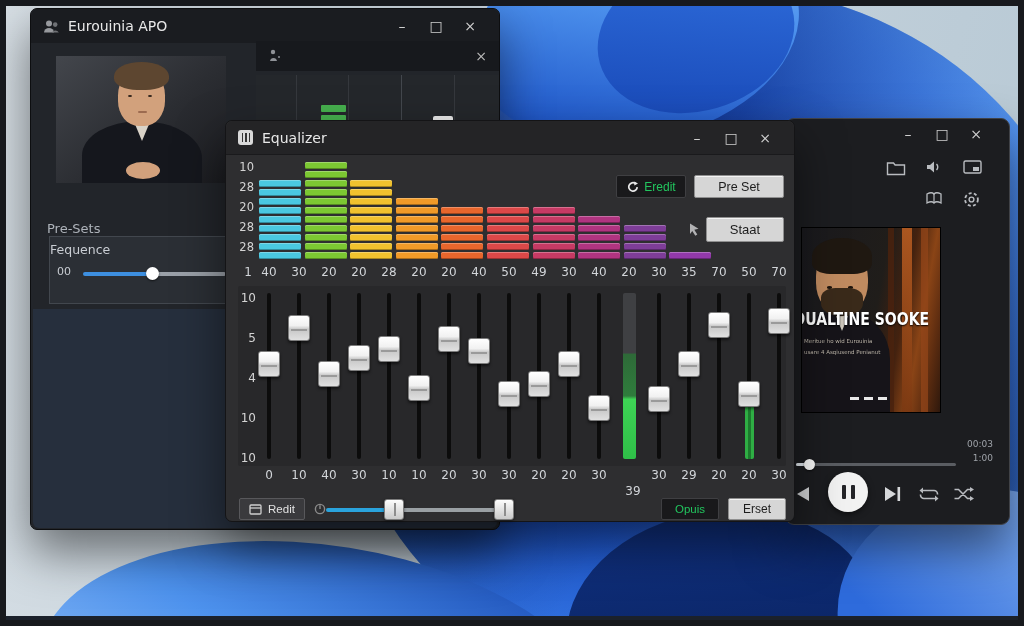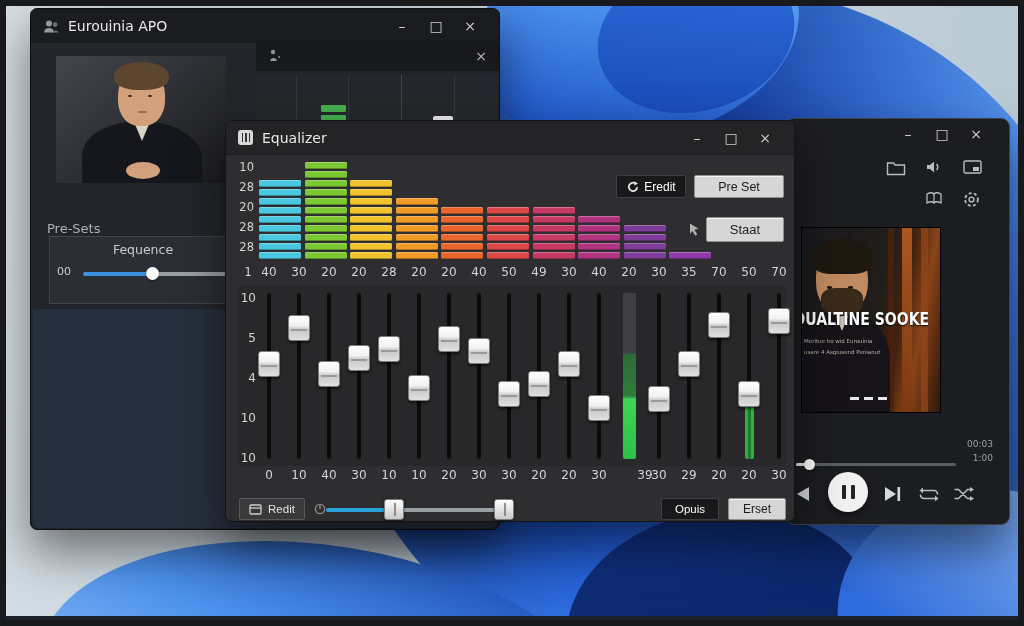--- a/index.html
+++ b/index.html
@@ -44,21 +44,21 @@
   .ph-head{position:absolute;left:62px;top:13px;width:47px;height:57px;background:#d2a17c;border-radius:46% 46% 44% 44%;}
   .ph-hair{position:absolute;left:58px;top:6px;width:55px;height:28px;background:#5d4630;border-radius:50% 50% 42% 42%;}
   .ph-eye{position:absolute;top:26px;width:4px;height:2px;background:#2b2018;border-radius:50%;}
   .ph-mouth{position:absolute;left:20px;top:42px;width:9px;height:2px;background:#9c6b50;border-radius:2px;}
   .ph-hands{position:absolute;left:70px;bottom:4px;width:34px;height:17px;background:#d2a17c;border-radius:50%;}
   .apo-caption{position:absolute;left:10px;top:174px;width:200px;height:28px;line-height:28px;
     text-align:center;background:#121417;color:#ececec;font-size:15px;}
   .apo-presets{position:absolute;left:16px;top:212px;color:#aeb3ba;font-size:13px;text-align:right;}
   .freq-panel{position:absolute;left:18px;top:227px;width:188px;height:68px;
     background:#2b2f35;border:1px solid #42474e;}
-  .freq-label{position:absolute;left:0;right:0;top:5px;text-align:center;color:#c9cdd3;font-size:12.5px;}
+  .freq-label{position:absolute;left:0;right:0;top:5px;text-align:left;color:#c9cdd3;font-size:12.5px;}
   .freq-min{position:absolute;left:7px;top:28px;color:#c9cdd3;font-size:11px;}
   .freq-track{position:absolute;left:33px;right:10px;top:35px;height:4px;border-radius:2px;
     background:linear-gradient(90deg,#3d8fe0 0%,#3d8fe0 48%,#9aa0a8 48%,#9aa0a8 100%);}
   .freq-knob{position:absolute;left:48%;top:-5px;width:13px;height:13px;margin-left:-6px;
     background:#fff;border-radius:50%;box-shadow:0 1px 2px rgba(0,0,0,.6);}
   .freq-value{position:absolute;left:0;right:0;bottom:4px;text-align:center;color:#c9cdd3;font-size:12.5px;}
   .apo-toolbar{position:absolute;left:225px;top:32px;width:243px;height:30px;background:#17191d;
     display:flex;align-items:center;padding:0 12px;}
   .apo-toolbar .close-x{margin-left:auto;color:#b9b9b9;font-size:14px;}
   .apo-chart{position:absolute;left:225px;top:66px;width:243px;height:100px;background:#24272b;}
@@ -74,21 +74,21 @@
   .eq-icon{width:15px;height:15px;border-radius:3px;background:#d9d9d9;position:relative;}
   .eq-icon i{position:absolute;top:3px;bottom:3px;width:1.5px;background:#333;}
   .spectrum-axis{position:absolute;left:12px;top:40px;width:18px;height:100px;}
   .ax-lab{position:absolute;right:2px;width:16px;text-align:right;color:#d4d4d4;font-size:11.5px;}
   .spectrum-bars{position:absolute;left:12px;top:38px;width:548px;height:100px;}
   .spec-col{position:absolute;bottom:0;width:42px;display:flex;flex-direction:column;gap:2px;}
   .spec-seg{height:7px;border-radius:1.5px;
     box-shadow:inset 0 1px 0 rgba(255,255,255,.28),inset 0 -1px 0 rgba(0,0,0,.3);}
   .btn{position:absolute;display:flex;align-items:center;justify-content:center;gap:6px;
     font-size:12px;border-radius:2px;}
-  .btn-dark{background:#19191b;border:1px solid #3f3f42;color:#ffffff;}
+  .btn-dark{background:#19191b;border:1px solid #3f3f42;color:#22c55e;}
   .btn-light{background:#d6d6d6;border:1px solid #8f8f8f;color:#1d1d1d;box-shadow:inset 0 1px 0 #f3f3f3;}
   .eq-edit{left:390px;top:54px;width:70px;height:23px;}
   .eq-preset{left:468px;top:54px;width:90px;height:23px;font-size:12.5px;}
   .eq-stat{left:480px;top:96px;width:78px;height:25px;font-size:13px;}
   .stat-icn{position:absolute;left:461px;top:101px;width:14px;height:14px;}
   .band-row{position:absolute;left:12px;width:560px;height:16px;color:#d2d5d9;font-size:12px;}
   .band-row-top{top:144px;}
   .band-row-bottom{top:347px;}
   .band-prefix{position:absolute;left:4px;width:12px;text-align:center;}
   .band-num{position:absolute;width:30px;text-align:center;}
@@ -520,21 +520,21 @@
         <div class="band-num" style="left: 76px;">40</div>
         <div class="band-num" style="left: 106px;">30</div>
         <div class="band-num" style="left: 136px;">10</div>
         <div class="band-num" style="left: 166px;">10</div>
         <div class="band-num" style="left: 196px;">20</div>
         <div class="band-num" style="left: 226px;">30</div>
         <div class="band-num" style="left: 256px;">30</div>
         <div class="band-num" style="left: 286px;">20</div>
         <div class="band-num" style="left: 316px;">20</div>
         <div class="band-num" style="left: 346px;">30</div>
-        <div class="band-num" style="left: 392px;">39</div>
+        <div class="band-num" style="left: 380px; margin-top: 16px;">39</div>
         <div class="band-num" style="left: 406px;">30</div>
         <div class="band-num" style="left: 436px;">29</div>
         <div class="band-num" style="left: 466px;">20</div>
         <div class="band-num" style="left: 496px;">20</div>
         <div class="band-num" style="left: 526px;">30</div>
       </div>
 
     <button class="btn eq-reset">
       <svg width="13" height="11" viewBox="0 0 13 11">
           <rect x="1" y="1" width="11" height="9" rx="1" fill="none" stroke="#cfcfcf" stroke-width="1.3"></rect>

